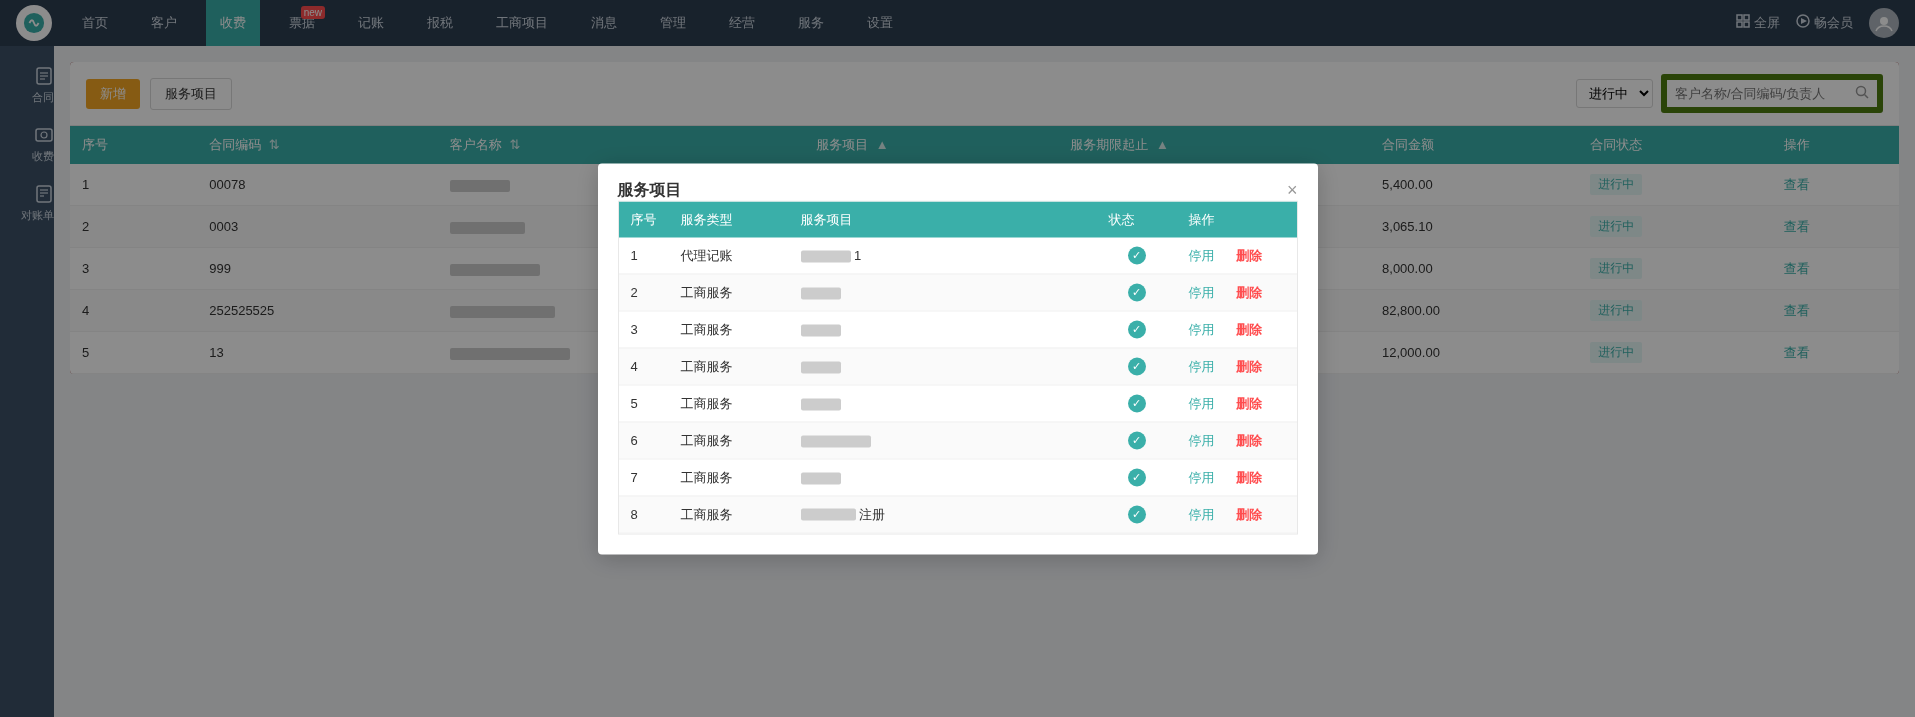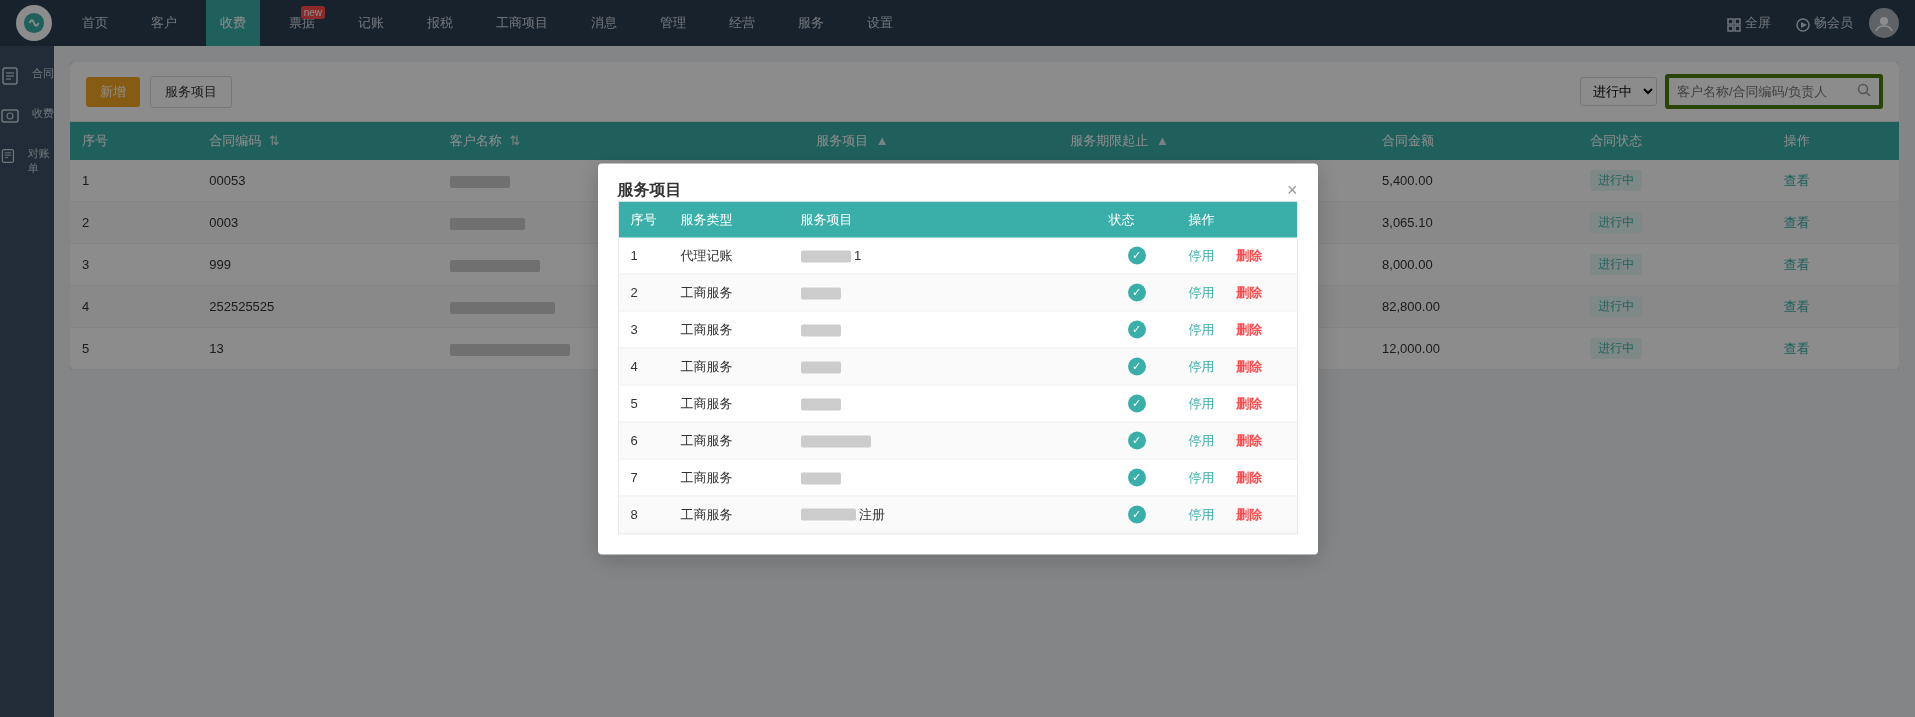--- a/index.html
+++ b/index.html
@@ -25,37 +25,37 @@
     }
     .nav-item.active { background: #3aafa9; color: #fff; }
     .nav-item .badge-new {
       background: #ff4d4f; color: #fff; font-size: 10px; border-radius: 3px;
       padding: 1px 3px; position: absolute; top: 6px; right: 4px;
     }
     .top-nav-right {
       display: flex; align-items: center; gap: 16px; margin-left: auto;
     }
     .top-nav-right .btn-text {
-      color: #cdd6e0; font-size: 13px; cursor: pointer; display: flex; align-items: flex-end; gap: 4px; margin-left: 9px;
+      color: #cdd6e0; font-size: 13px; cursor: pointer; display: flex; align-items: flex-start; gap: 4px;
     }
     .avatar {
       width: 30px; height: 30px; border-radius: 50%; background: #adb5bd;
       display: flex; align-items: center; justify-content: center; cursor: pointer;
     }
 
     
     .sidebar {
       position: fixed; top: 46px; left: 0; bottom: 0;
       width: 54px; background: #3d5166;
       display: flex; flex-direction: column; align-items: center; padding-top: 10px;
       z-index: 90;
     }
     .sidebar-item {
-      width: 100%; display: flex; flex-direction: row; align-items: flex-start;
-      padding: 10px 0; cursor: pointer; color: #cdd6e0; font-size: 11px; gap: 12px;
+      width: 100%; display: flex; flex-direction: column; align-items: flex-end;
+      padding: 10px 0; cursor: pointer; color: #cdd6e0; font-size: 11px; gap: 4px;
     }
     .sidebar-item svg { width: 20px; height: 20px; }
 
     
     .main-content {
       margin-top: 46px; margin-left: 54px; padding: 16px; min-height: calc(100vh - 46px);
       background: #f0f2f5;
     }
 
     
@@ -75,21 +75,21 @@
     .btn-outline {
       background: #fff; color: #333; border: 1px solid #d9d9d9; border-radius: 3px;
       padding: 6px 14px; cursor: pointer; font-size: 13px;
     }
     .toolbar-right { margin-left: auto; display: flex; align-items: center; gap: 8px; }
     .status-select {
       border: 1px solid #d9d9d9; border-radius: 3px; padding: 5px 8px;
       font-size: 13px; background: #fff; cursor: pointer;
     }
     .search-box {
-      display: flex; align-items: center; border: 4px solid #4d7c0f;
+      display: flex; align-items: center; border: 6px solid #4d7c0f;
       border-radius: 3px; overflow: hidden;
     }
     .search-box input {
       border: none; outline: none; padding: 5px 8px; font-size: 13px; width: 180px;
     }
     .search-box .search-btn {
       background: #fff; border: none; padding: 5px 8px; cursor: pointer;
     }
 
     
@@ -284,21 +284,21 @@
           <th>服务期限起止 <span class="sort-icon">▲</span></th>
           <th>合同金额</th>
           <th>合同状态</th>
           <th>操作</th>
         </tr>
       </thead>
       <tbody id="table-body">
 
       <tr>
     <td>1</td>
-    <td>00053</td>
+    <td>00078</td>
     <td>
       <span class="blurred-text" style="width:60px;"></span>
     </td>
     <td>小规模记账</td>
     <td>202305-202404</td>
     <td>5,400.00</td>
     <td><span class="status-badge">进行中</span></td>
     <td><a class="action-link">查看</a></td>
   </tr>
           <tr>

